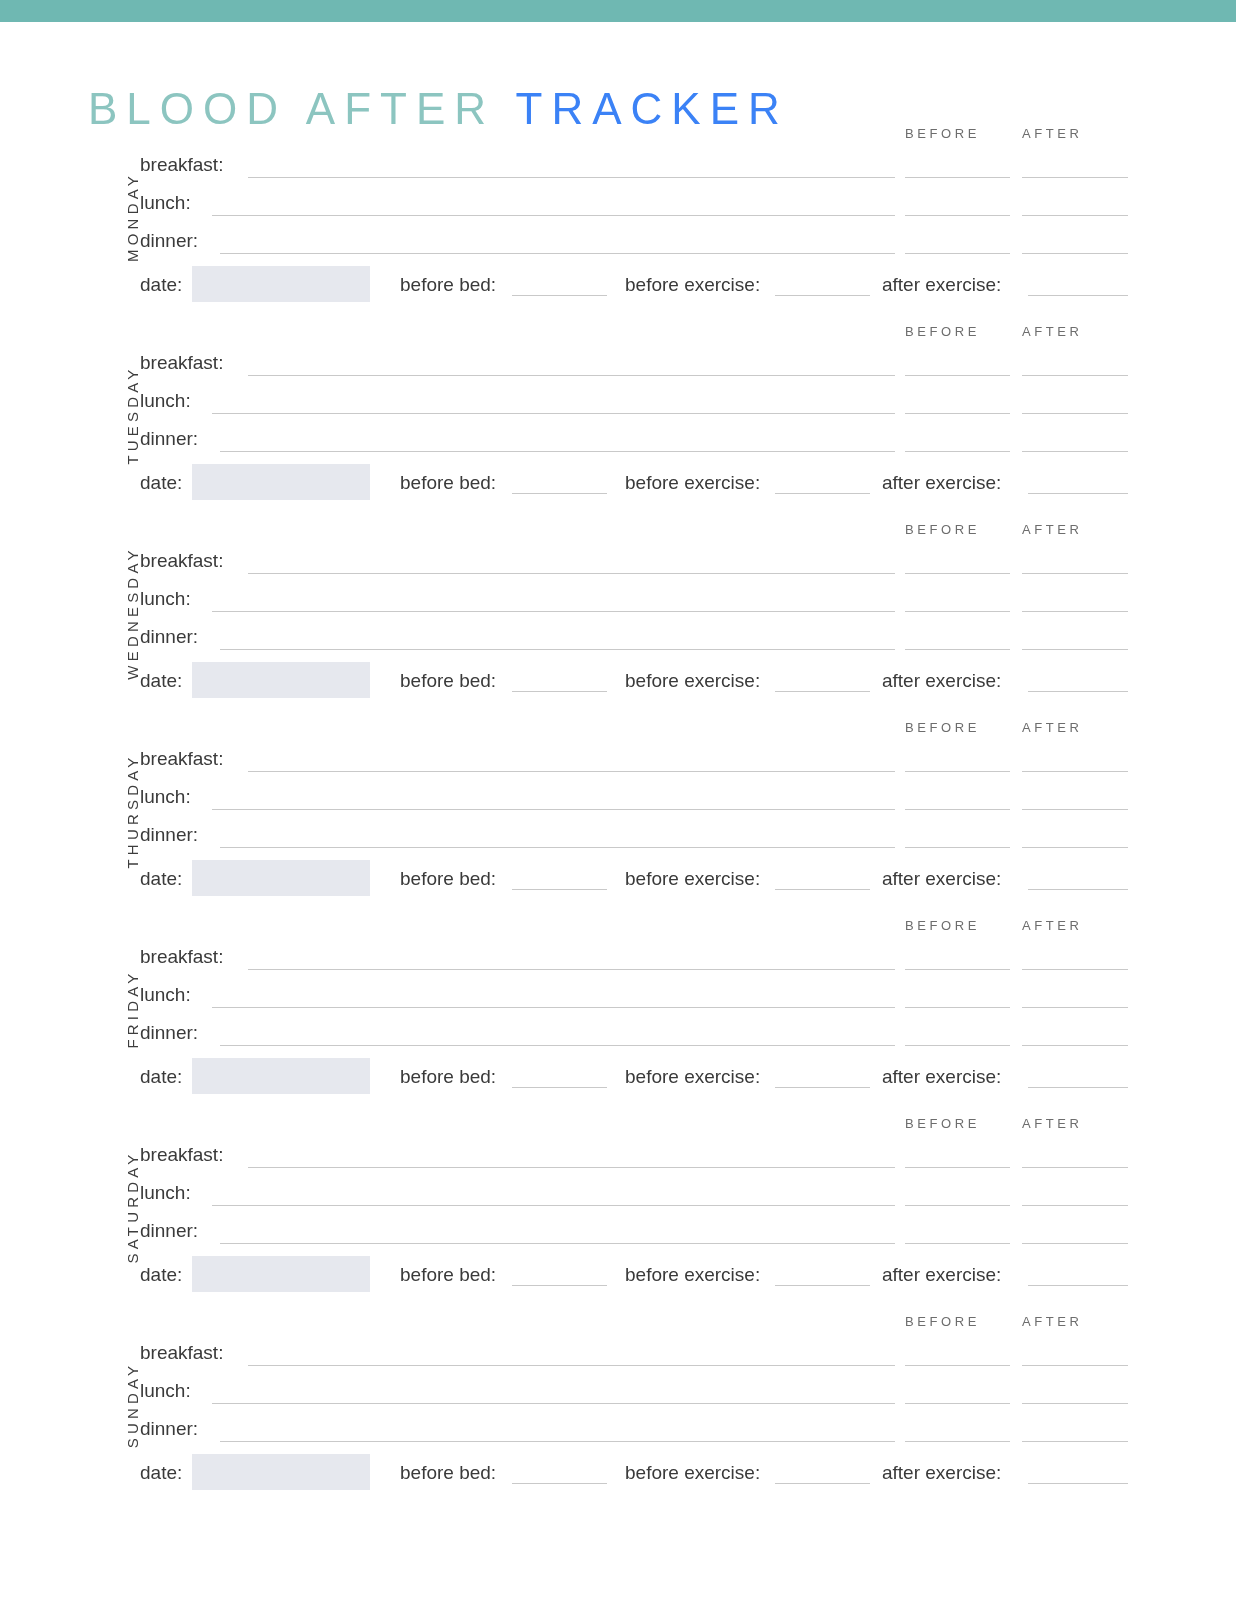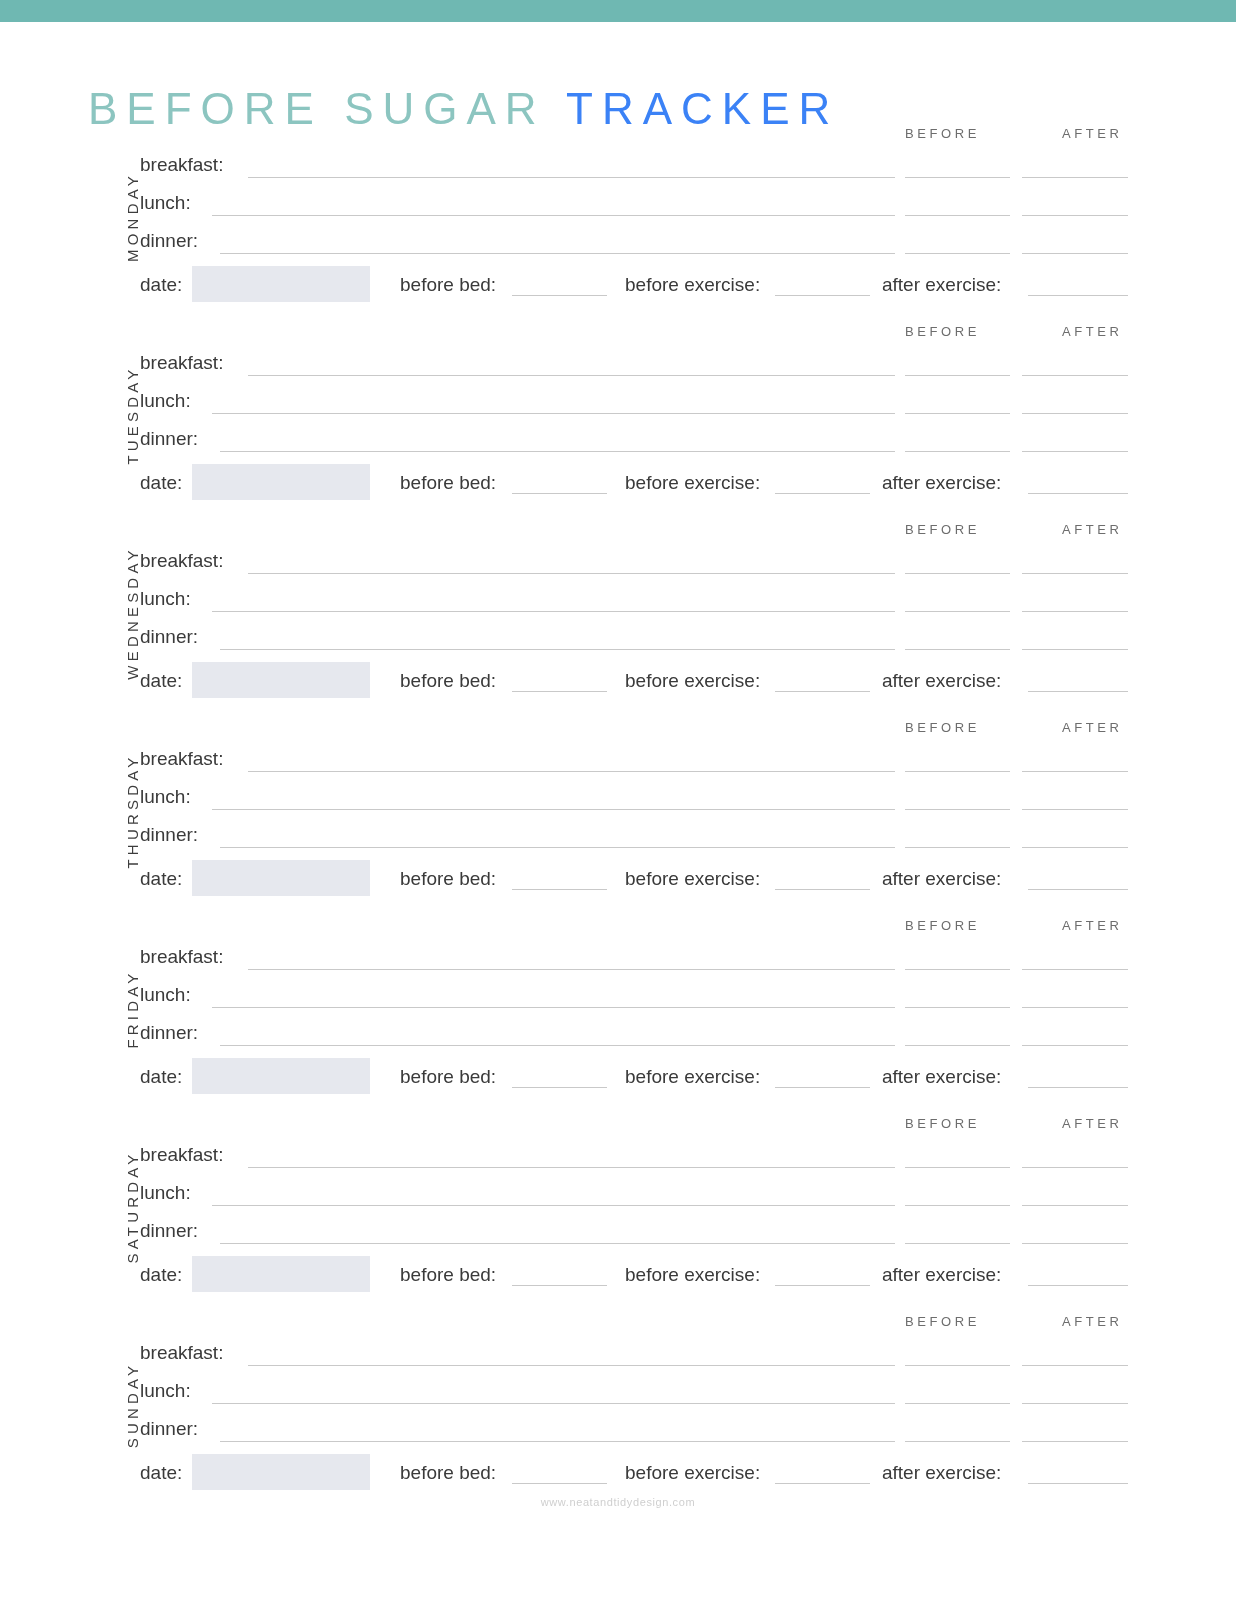--- a/index.html
+++ b/index.html
@@ -75,21 +75,21 @@
   
   .col-caption {
     position: absolute;
     top: 8px;
     font-size: 13px;
     letter-spacing: 3.6px;
     color: #6d6d6d;
     white-space: nowrap;
   }
   .col-caption.before { left: 905px; }
-  .col-caption.after  { left: 1022px; margin-left: 40px; }
+  .col-caption.after  { left: 1022px; }
 
   
   .meal-row {
     position: absolute;
     left: 140px;
     width: 1000px;
     height: 26px;
   }
   .meal-row.r0 { top: 34px; }
   .meal-row.r1 { top: 72px; }
@@ -175,21 +175,21 @@
     font-size: 11px;
     letter-spacing: 0.6px;
     color: #cfcfcf;
   }
 </style>
 </head>
 <body>
 
 <div id="top-bar" style="background: rgb(111, 184, 178);"></div>
 
-<h1 id="title"><span class="tint" style="color: rgb(140, 197, 192);">BEFORE SUGAR</span> <span class="dark" style="color: #3b82f6;">TRACKER</span></h1>
+<h1 id="title"><span class="tint" style="color: rgb(140, 197, 192);">BLOOD AFTER</span> <span class="dark" style="color: #3b82f6;">TRACKER</span></h1>
 
 <div id="sheet">
     <div class="day-block" style="top: 118px;">
       <div class="day-name">MONDAY</div>
       <div class="col-caption before">BEFORE</div>
       <div class="col-caption after">AFTER</div>
       <div class="meal-row r0">
         <span class="meal-label">breakfast:</span>
         <span class="meal-line main" style="background: rgb(201, 201, 201);"></span>
         <span class="meal-line before-blank" style="background: rgb(201, 201, 201);"></span>
@@ -412,14 +412,13 @@
         <span class="sum-line line-bed" style="background: rgb(201, 201, 201);"></span>
         <span class="summary-label sum-beforeex">before exercise:</span>
         <span class="sum-line line-beforeex" style="background: rgb(201, 201, 201);"></span>
         <span class="summary-label sum-afterex">after exercise:</span>
         <span class="sum-line line-afterex" style="background: rgb(201, 201, 201);"></span>
       </div>
     </div>
   </div>
 
 <div id="footer">
-  <div id="footer-url">www.neatandtidydesign.com</div>
 </div>
 
 </body></html>

